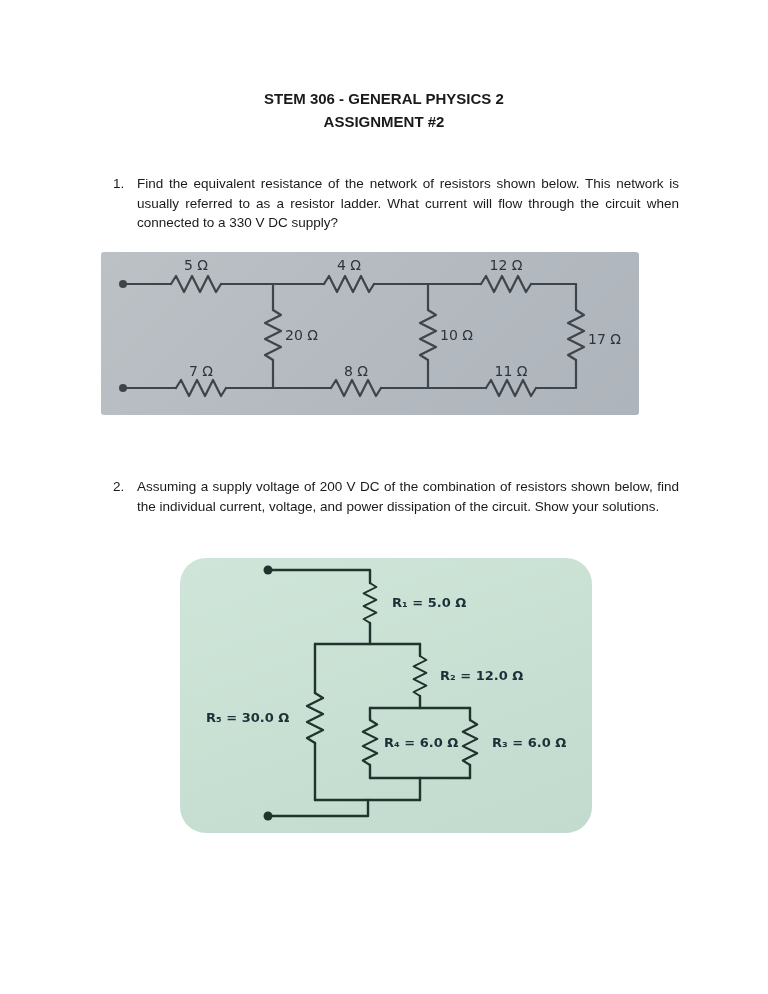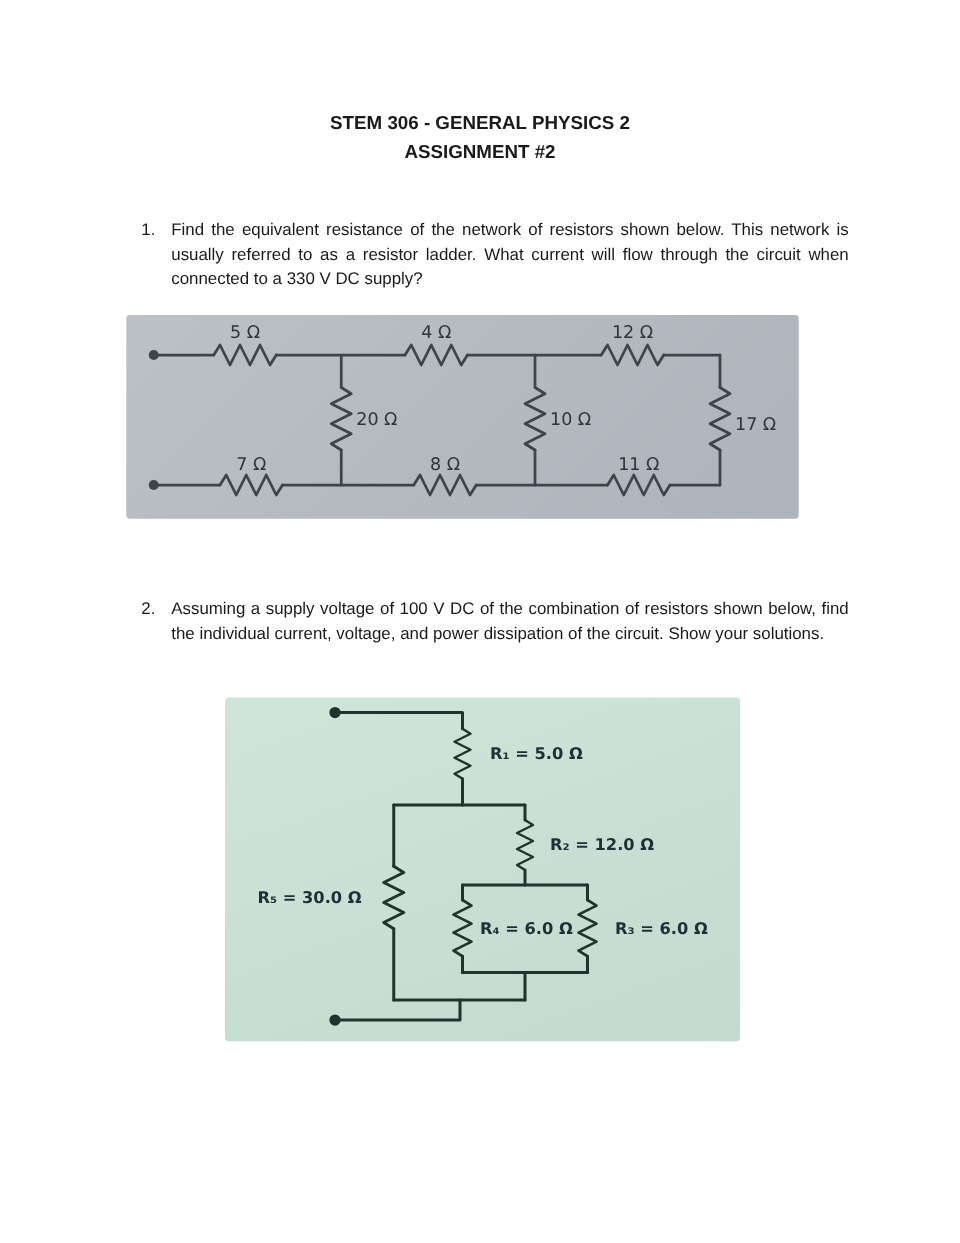--- a/index.html
+++ b/index.html
@@ -68,20 +68,21 @@
     width: 538px;
     height: 163px;
     background: linear-gradient(135deg, #bcc1c6 0%, #b3b9bf 55%, #aeb4bb 100%);
   }
   .figure2 {
     top: 558px;
     left: 180px;
     width: 412px;
     height: 275px;
     background: linear-gradient(160deg, #cfe5d9 0%, #c7dfd2 60%, #c2dbce 100%);
+    border-radius: 26px;
   }
   svg { display: block; }
 </style>
 </head>
 <body>
 
 <div class="page">
 
   <h1 class="doc-title">STEM 306 - GENERAL PHYSICS 2</h1>
   <h2 class="doc-subtitle">ASSIGNMENT #2</h2>
@@ -137,21 +138,21 @@
         <text x="487" y="92">17 Ω</text>
         <text x="100" y="124" text-anchor="middle">7 Ω</text>
         <text x="255" y="124" text-anchor="middle">8 Ω</text>
         <text x="410" y="124" text-anchor="middle">11 Ω</text>
       </g>
     </svg>
   </div>
 
   <div class="question q2">
     <span class="qnum">2.</span>
-    <p class="qtext">Assuming a supply voltage of 100 V DC of the combination of resistors shown below, find the individual current, voltage, and power dissipation of the circuit. Show your solutions.</p>
+    <p class="qtext">Assuming a supply voltage of 200 V DC of the combination of resistors shown below, find the individual current, voltage, and power dissipation of the circuit. Show your solutions.</p>
   </div>
 
   <div class="figure figure2">
     <svg viewBox="0 0 412 275" width="412" height="275">
       <defs>
         <path id="zigB" d="M0 0 L5 -8 L13 8 L21 -8 L29 8 L37 -8 L45 8 L50 0"></path>
       </defs>
       <g stroke="#20332e" stroke-width="2.4" fill="none" stroke-linecap="round" stroke-linejoin="round">
 
         <path d="M88 12 H190 V25"></path>

